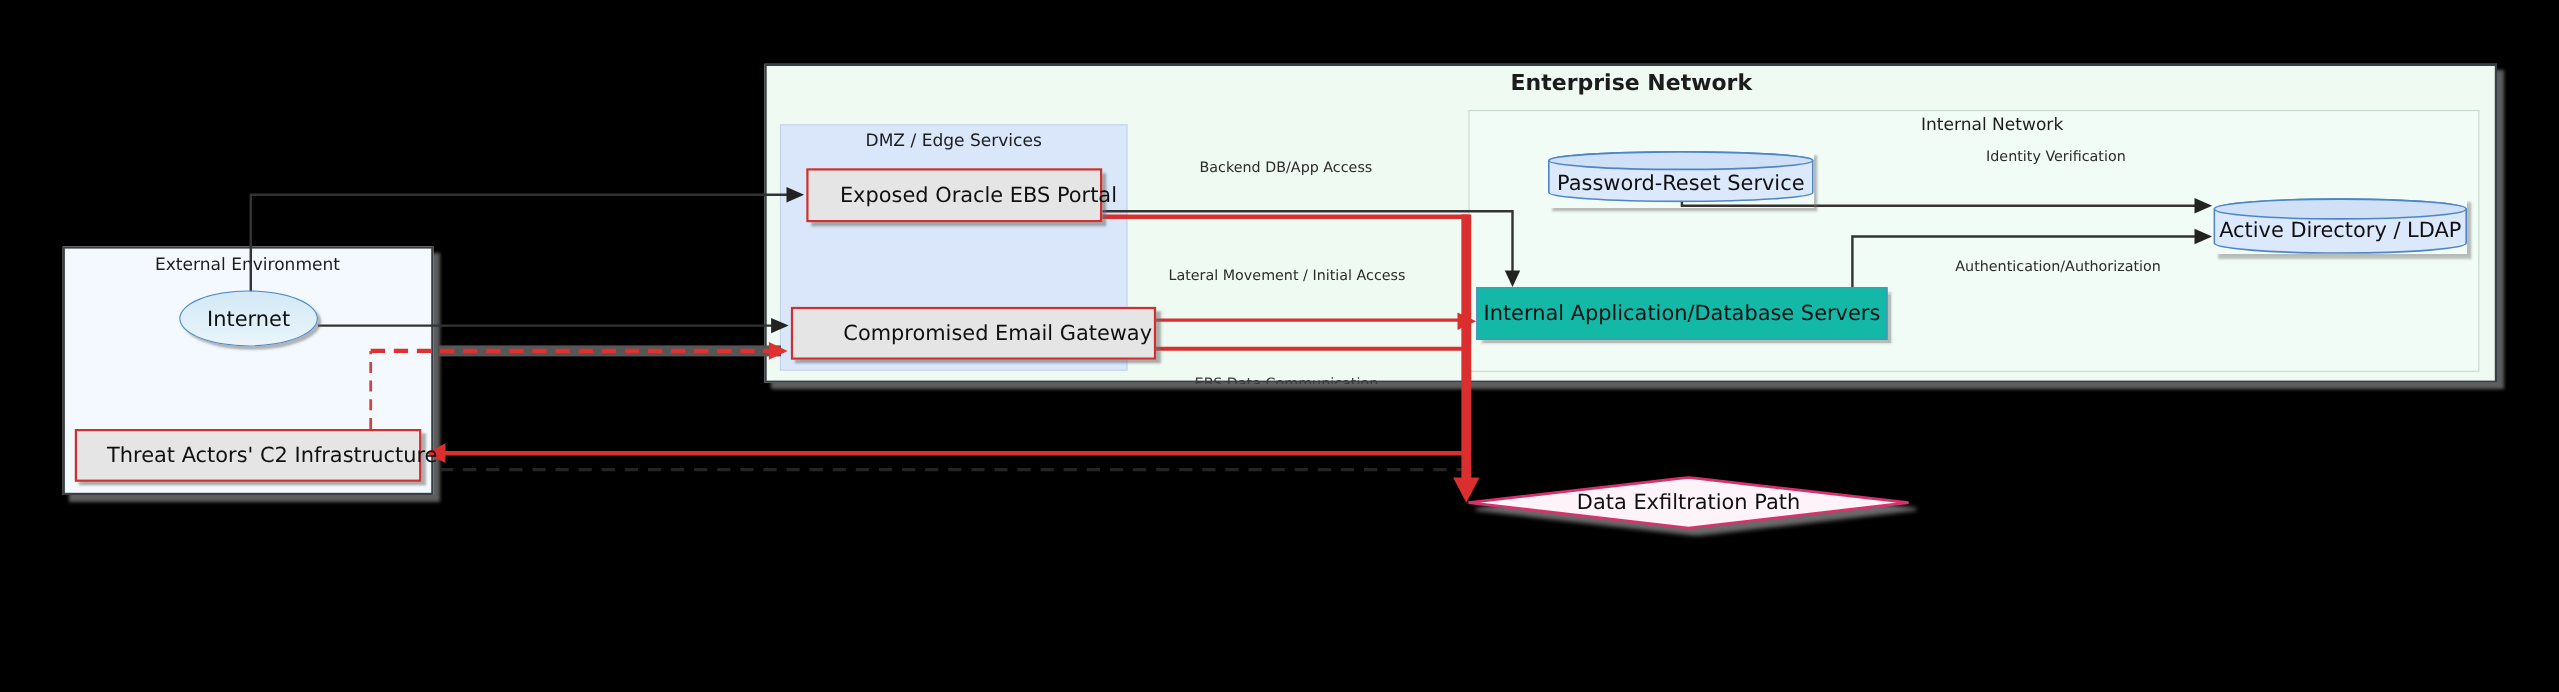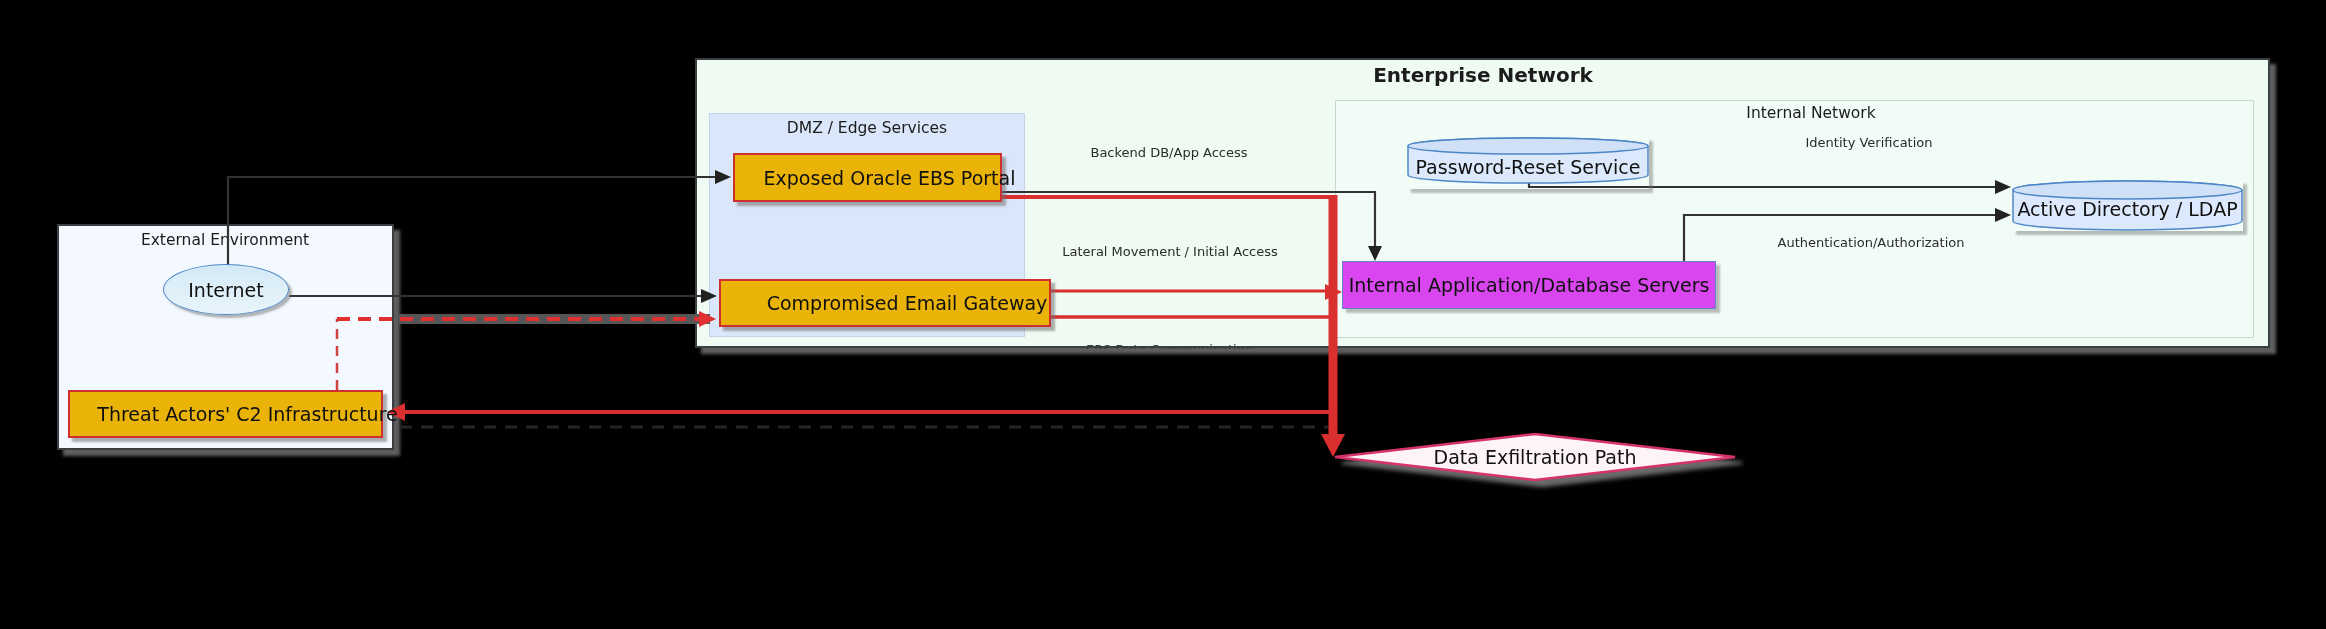--- a/index.html
+++ b/index.html
@@ -22,22 +22,22 @@
   .gl-enterprise{left:1483px;top:63px;font-size:20px;font-weight:bold;}
   .gl-dmz{left:867px;top:119px;}
   .gl-internal{left:1791px;top:104px;margin-left:20px;}
 
   
   #edges{position:absolute;left:0;top:0;z-index:4;}
 
   
   .node{position:absolute;box-sizing:border-box;display:flex;align-items:center;
         justify-content:center;white-space:nowrap;color:#101010;font-size:19px;z-index:5;}
-  .n-rect-pink{background:#eab308;border:2px solid #d02f2f;box-shadow:4px 4px 2px rgba(110,110,110,.55);padding-left:44px;}
-  .n-rect-blue{background:#d946ef;border:1.5px solid #5f89c6;box-shadow:4px 4px 2px rgba(110,110,110,.45);}
+  .n-rect-pink{background:#e5e5e5;border:2px solid #d02f2f;box-shadow:4px 4px 2px rgba(110,110,110,.55);padding-left:44px;}
+  .n-rect-blue{background:#14b8a6;border:1.5px solid #5f89c6;box-shadow:4px 4px 2px rgba(110,110,110,.45);}
   .n-internet{left:163px;top:264px;width:126px;height:51px;border-radius:50%;
         background:linear-gradient(#d3e9f6,#e9f5fb);border:1.5px solid #4d86c8;
         box-shadow:3px 3px 2px rgba(110,110,110,.5);justify-content:center;}
   .n-c2{left:68px;top:390px;width:315px;height:48px;}
   .n-ebs{left:733px;top:153px;width:269px;height:49px;}
   .n-gw{left:719px;top:279px;width:332px;height:48px;}
   .n-iads{left:1342px;top:261px;width:374px;height:48px;}
   .n-cyl{background:none;border:none;box-shadow:4px 4px 2px rgba(110,110,110,.45);}
   .n-prs{left:1407px;top:137px;width:242px;height:52px;}
   .n-ad{left:2012px;top:180px;width:231px;height:51px;}

